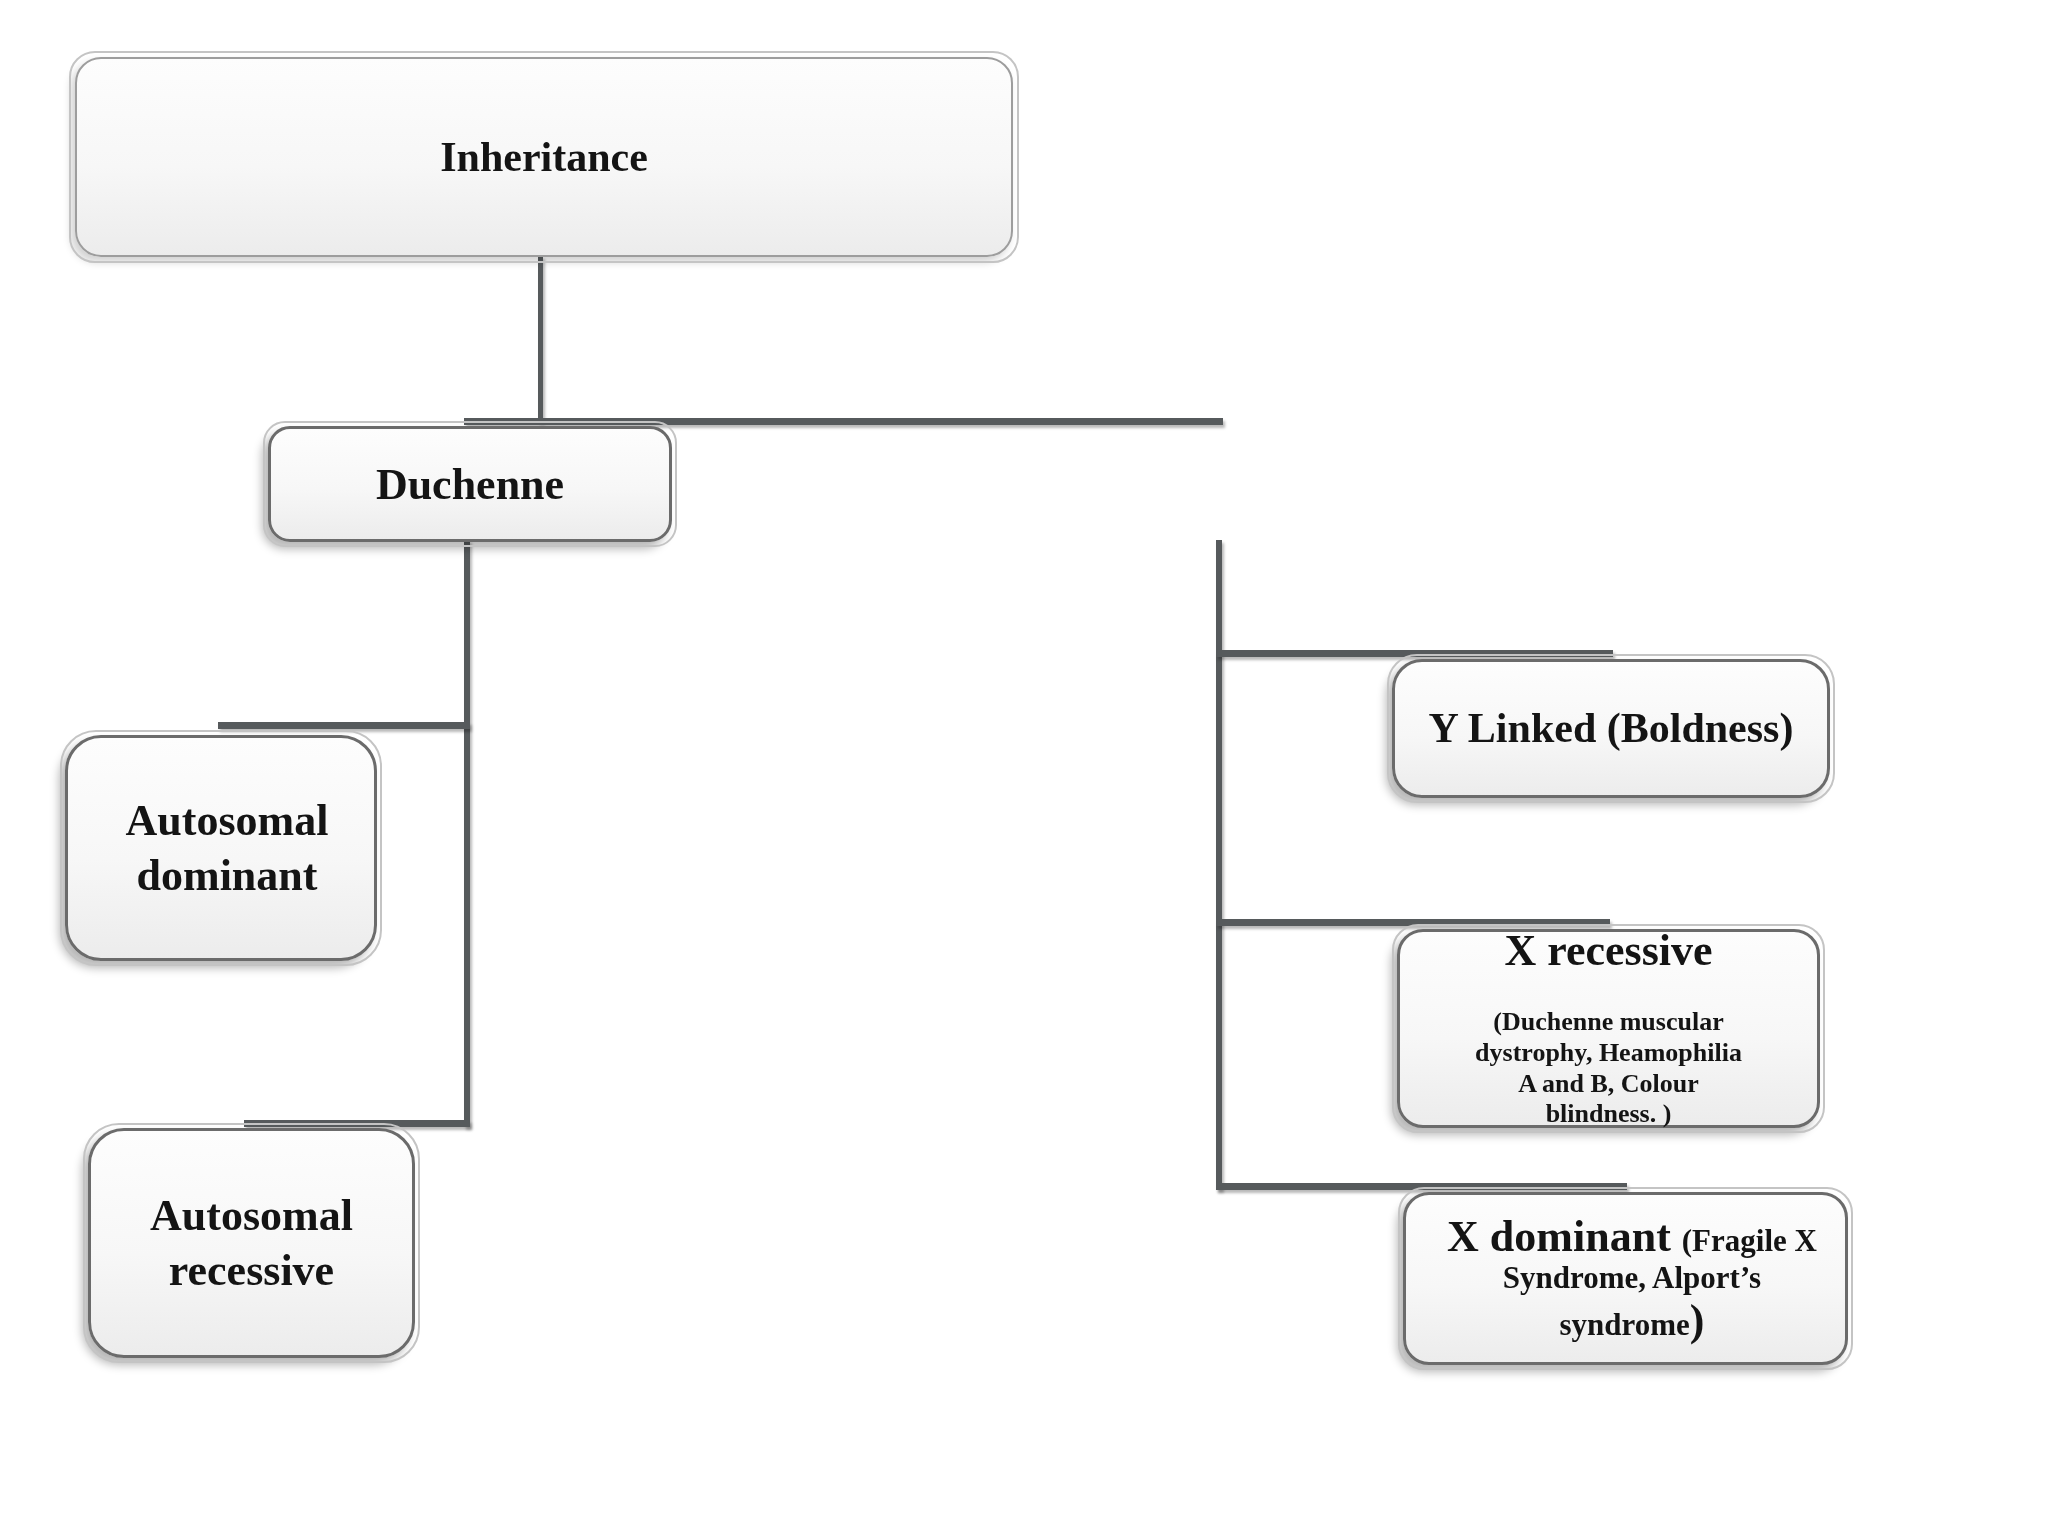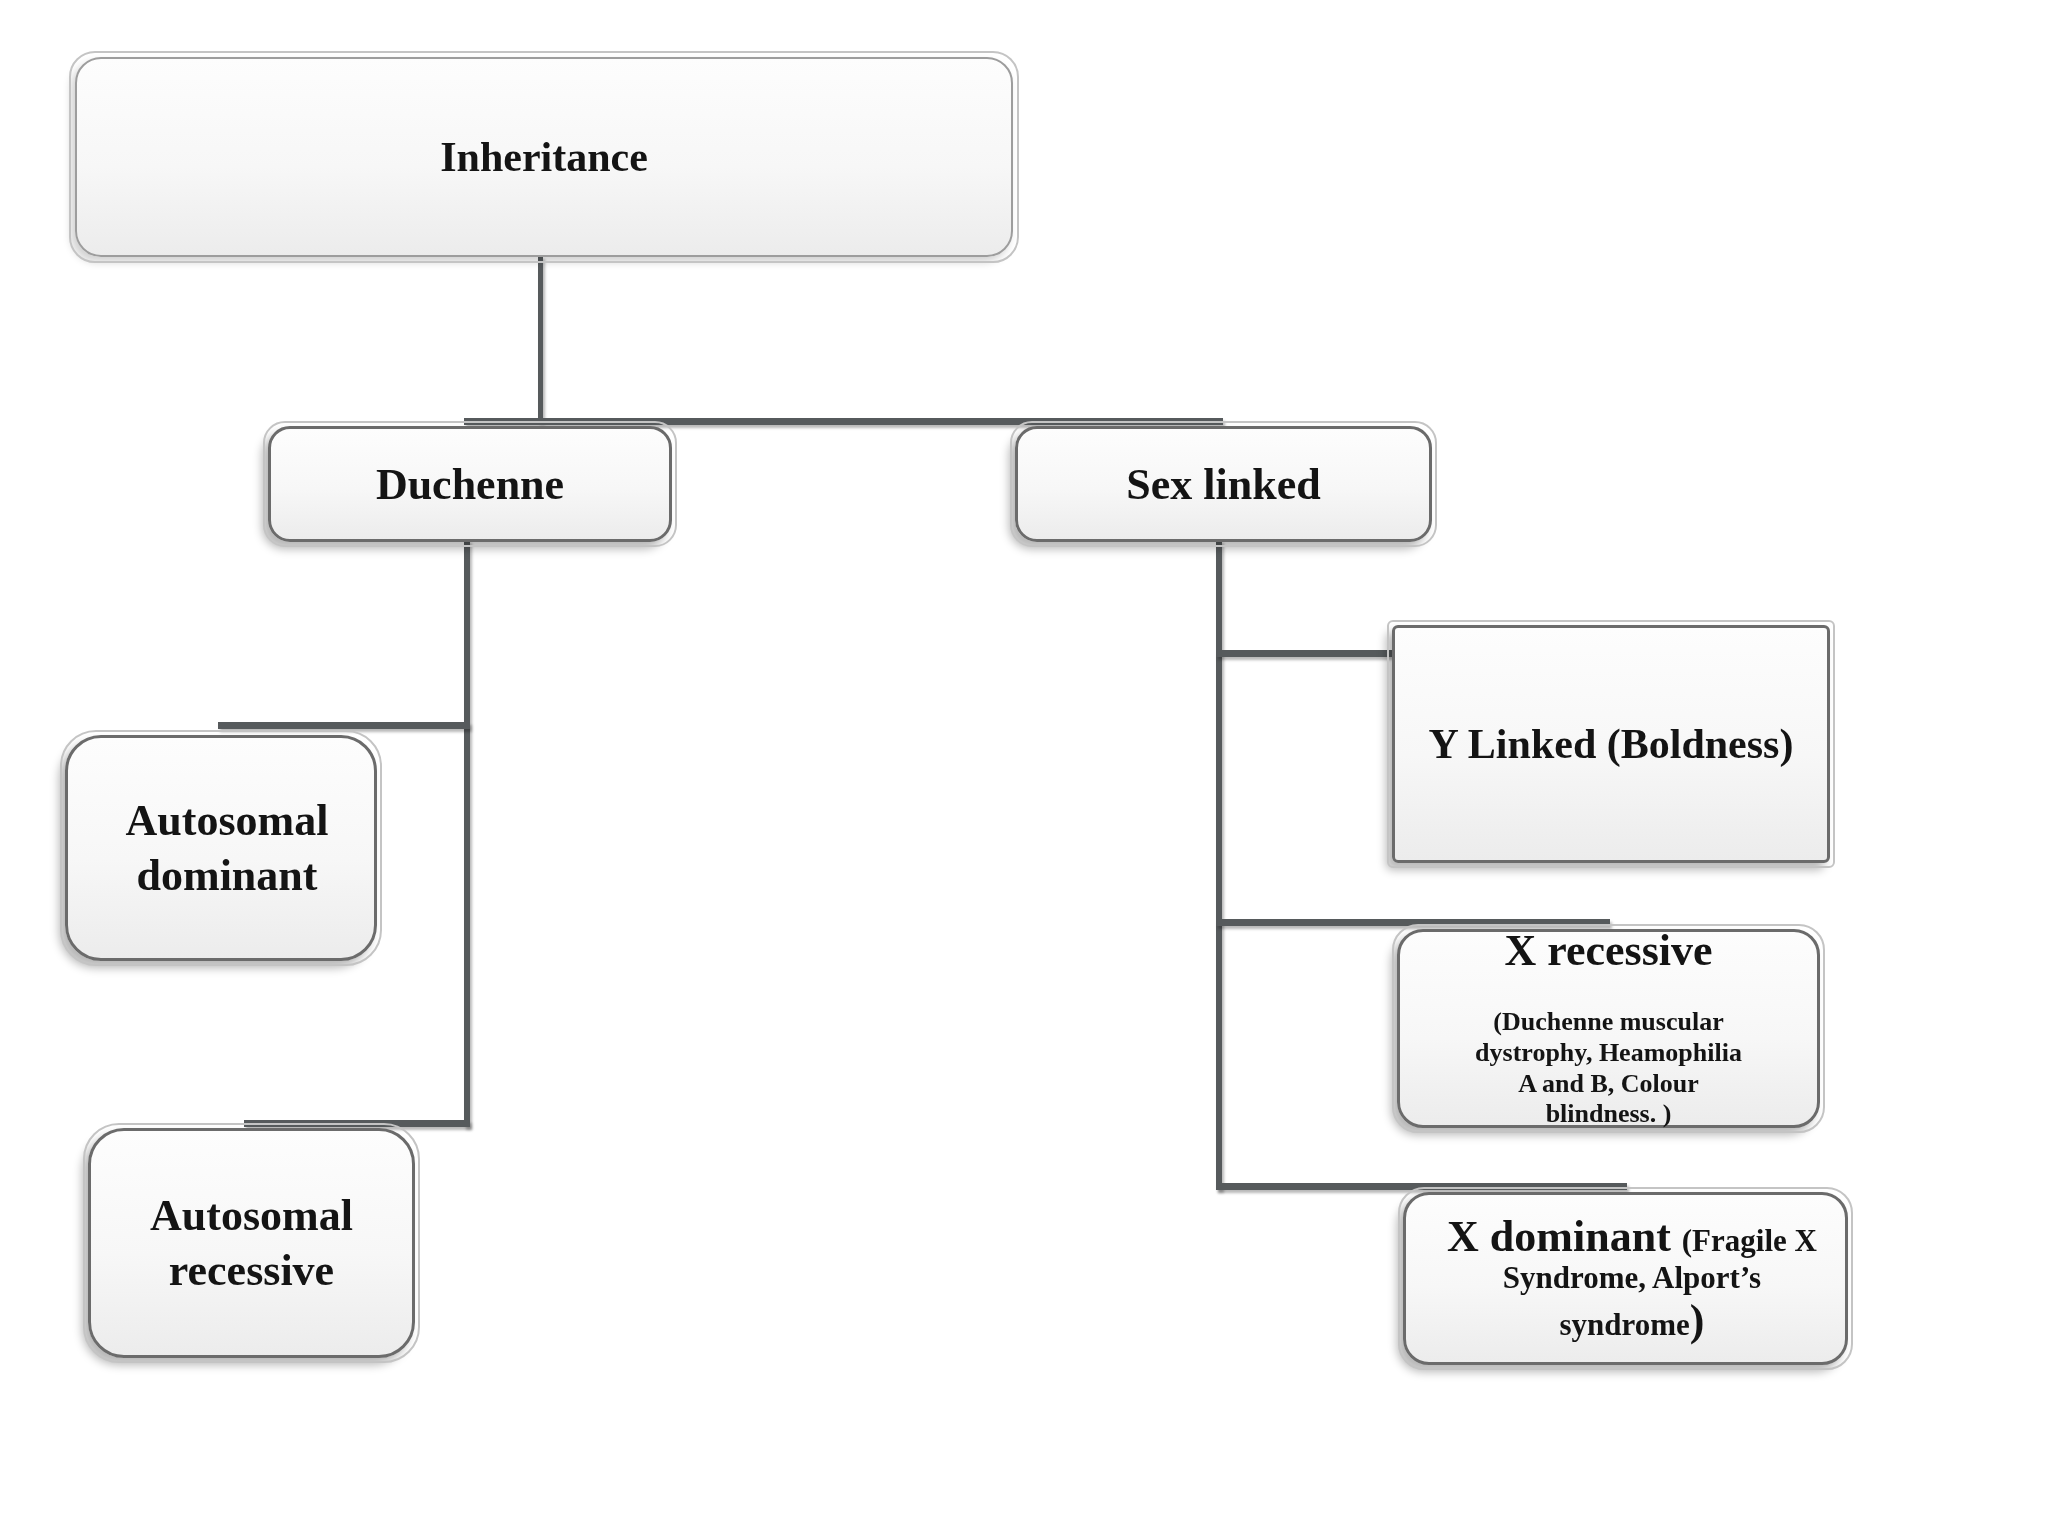--- a/index.html
+++ b/index.html
@@ -78,33 +78,30 @@
   <div class="conn" style="left:1216px; top:1183px; width:411px; height:7px;"></div>
 
   <div class="node root" style="left:75px; top:57px; width:938px; height:200px; border-radius:26px;">
     <span class="lbl f42">Inheritance</span>
   </div>
 
   <div class="node" style="left:268px; top:426px; width:404px; height:116px; border-radius:22px;">
     <span class="lbl f44">Duchenne</span>
   </div>
 
-  <div class="node" style="left:1015px; top:426px; width:417px; height:116px; border-radius:22px;">
-    <span class="lbl f44">Sex linked</span>
-  </div>
 
   <div class="node" style="left:65px; top:735px; width:312px; height:226px; border-radius:36px;padding-left:12px;">
     <span class="lbl f44">Autosomal dominant</span>
   </div>
 
   <div class="node" style="left:88px; top:1128px; width:327px; height:230px; border-radius:36px;">
     <span class="lbl f44">Autosomal recessive</span>
   </div>
 
-  <div class="node" style="left:1392px; top:625px; width:438px; height:238px; border-radius:6px;">
+  <div class="node" style="left:1392px; top:659px; width:438px; height:139px; border-radius:30px;">
     <span class="lbl f42">Y Linked (Boldness)</span>
   </div>
 
   <div class="node" style="left:1397px; top:929px; width:423px; height:199px; border-radius:26px;gap:32px;">
     <div class="xr-title">X recessive</div>
     <div class="xr-sub">
       <div>(Duchenne muscular</div>
       <div>dystrophy, Heamophilia</div>
       <div>A and B, Colour</div>
       <div>blindness. )</div>

